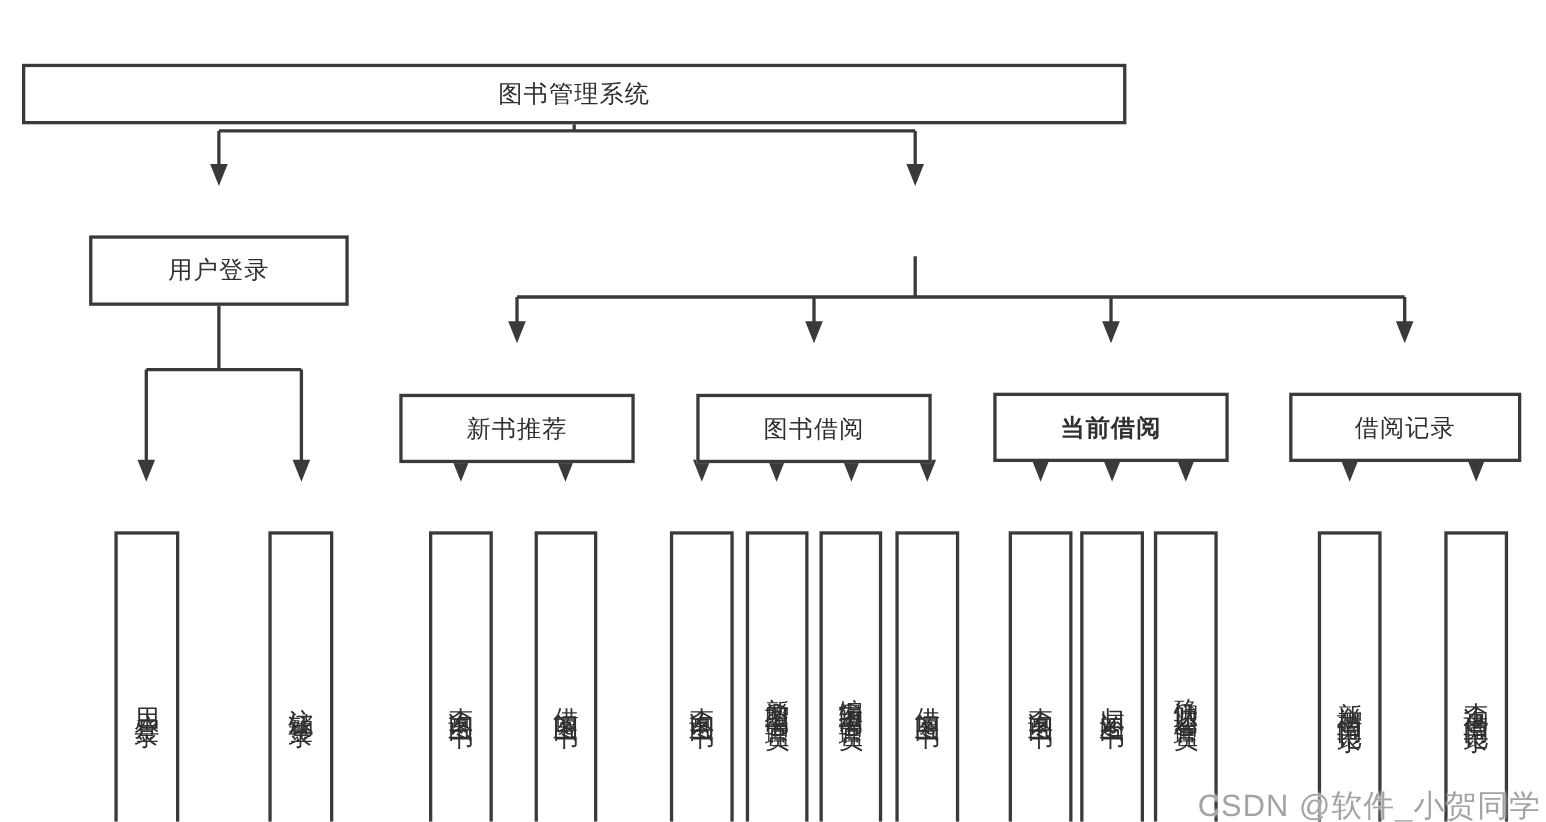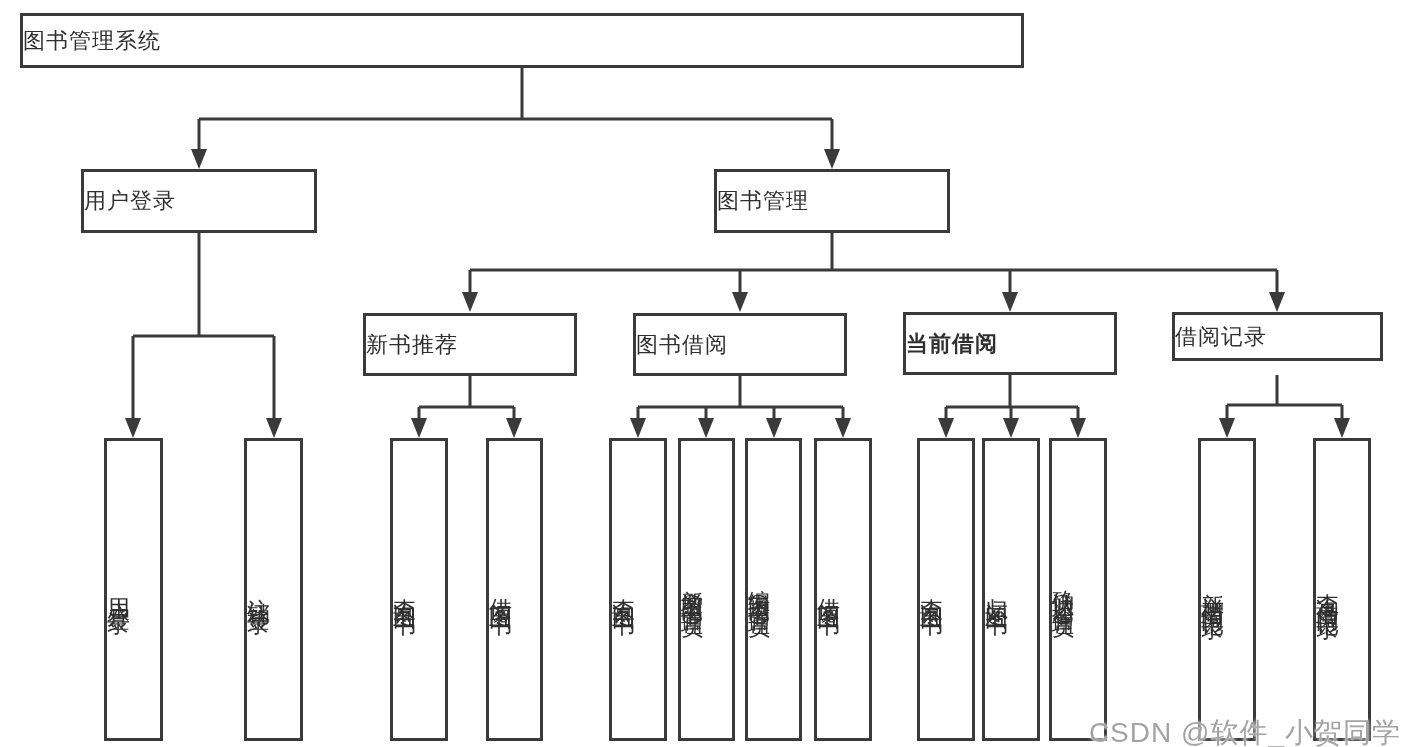--- a/index.html
+++ b/index.html
@@ -15,32 +15,33 @@
     background:var(--bg);
     font-family:"Liberation Sans","DejaVu Sans",sans-serif;
     overflow:hidden;
   }
   #connectors{position:absolute;left:0;top:0;z-index:1;}
   .node{
     position:absolute;
     background:#fff;
     border:3px solid var(--line);
     box-sizing:border-box;
-    display:flex;align-items:center;
+    display:flex;align-items:center;justify-content:center;
     color:var(--text);
     z-index:2;
+    margin-top:45px;
   }
   .hnode{font-size:22px;letter-spacing:1px;}
   .root{left:20px;top:13px;width:1004px;height:55px;}
   .l2-user{left:81px;top:169px;width:236px;height:64px;}
   .l2-mgmt{left:714px;top:169px;width:236px;height:64px;}
   .l3-newrec{left:363px;top:313px;width:214px;height:63px;}
   .l3-borrow{left:633px;top:313px;width:214px;height:63px;}
   .l3-current{left:903px;top:312px;width:214px;height:63px;font-weight:bold;}
-  .l3-records{left:1172px;top:312px;width:211px;height:49px;}
+  .l3-records{left:1172px;top:312px;width:211px;height:63px;}
   .vnode{top:438px;height:303px;}
   .vnode .vtxt{
     writing-mode:vertical-rl;
     text-orientation:mixed;
     font-size:23px;
     line-height:1;
     letter-spacing:5px;
     white-space:nowrap;
     color:var(--text);
   }
@@ -95,23 +96,20 @@
       M1219 418 L1235 418 L1227 438 Z  M1334 418 L1350 418 L1342 438 Z"></path>
   </svg>
 
   <div class="node hnode root">
     <span>图书管理系统</span>
   </div>
 
   <div class="node hnode l2-user">
     <span>用户登录</span>
   </div>
-  <div class="node hnode l2-mgmt">
-    <span>图书管理</span>
-  </div>
 
   <div class="node hnode l3-borrow">
     <span>图书借阅</span>
   </div>
   <div class="node hnode l3-newrec">
     <span>新书推荐</span>
   </div>
   <div class="node hnode l3-current">
     <span>当前借阅</span>
   </div>

